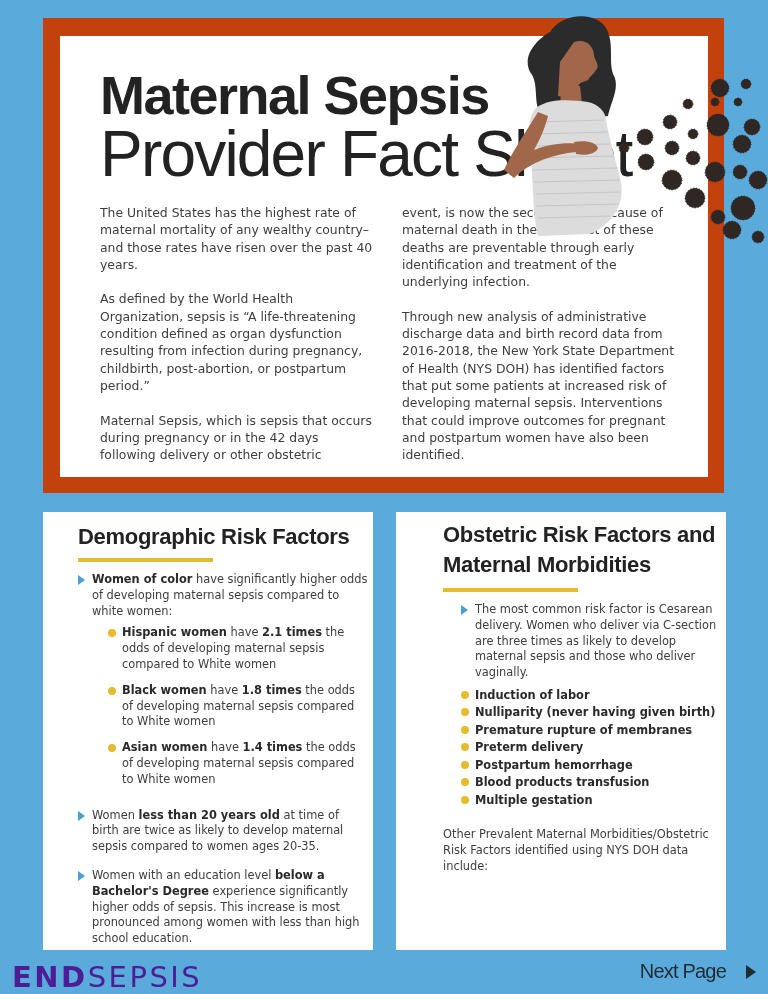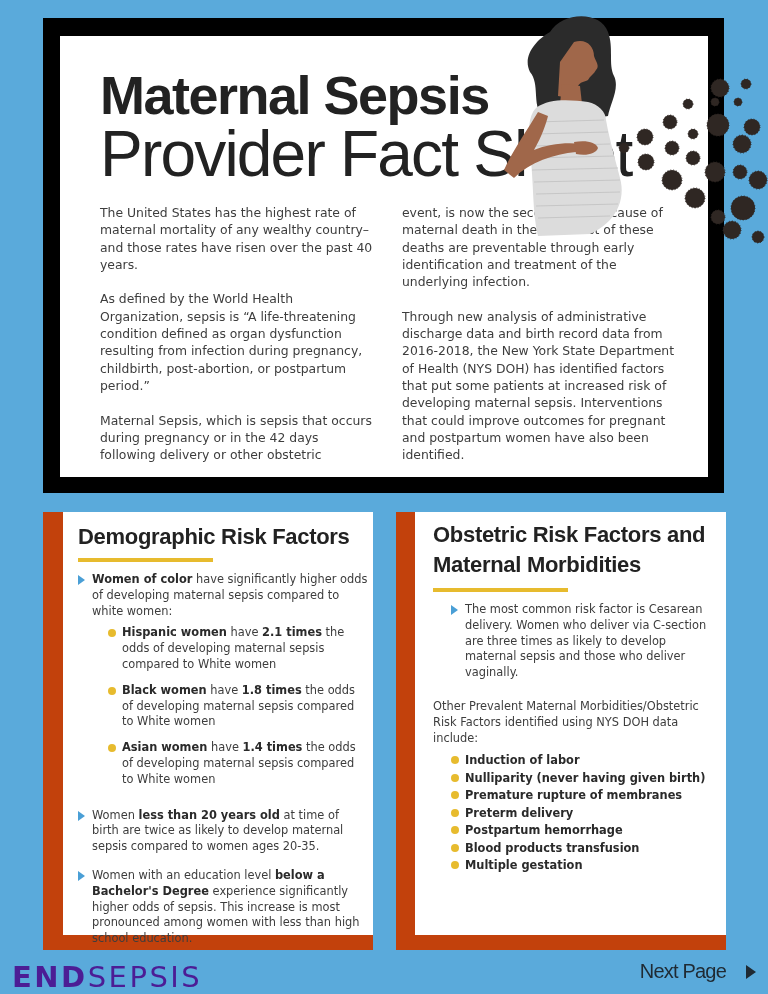--- a/index.html
+++ b/index.html
@@ -1,27 +1,27 @@
 <!DOCTYPE html>
 <html><head>
 <meta charset="utf-8">
 <style>
   html,body{margin:0;padding:0;}
   body{width:768px;height:994px;background:#5aaadb;position:relative;overflow:hidden;font-family:"DejaVu Sans","Liberation Sans",sans-serif;color:#3a3a3a;}
-  .top-frame{position:absolute;left:43px;top:18px;width:681px;height:475px;background:#000000;}
+  .top-frame{position:absolute;left:43px;top:18px;width:681px;height:475px;background:#c2410c;}
   .top-inner{position:absolute;left:17px;top:18px;width:648px;height:441px;background:#fff;}
   .title{position:absolute;left:40px;top:30px;font-family:"Liberation Sans",sans-serif;color:#222;letter-spacing:-1.5px;}
   .title .l1{font-size:54px;font-weight:bold;line-height:58px;display:block;}
   .title .l2{font-size:64px;font-weight:normal;line-height:60px;display:block;letter-spacing:-1.8px;}
   .intro-col{position:absolute;top:168px;width:275px;font-size:12.4px;line-height:17.3px;color:#3d3d3d;font-weight:500;}
   .intro-col p{margin:0 0 17.3px 0;}
   .col1{left:40px;}
   .col2{left:342px;}
   .illus{position:absolute;left:490px;top:12px;width:278px;height:232px;}
-  .card{position:absolute;background:#c2410c;}
+  .card{position:absolute;background:#ffffff;}
   .card-inner{position:absolute;background:#fff;}
   .card-left{left:43px;top:512px;width:330px;height:438px;}
   .card-left .card-inner{left:20px;top:0;width:310px;height:423px;}
   .card-right{left:396px;top:512px;width:330px;height:438px;}
   .card-right .card-inner{left:19px;top:0;width:311px;height:423px;}
   .card-title{font-family:"Liberation Sans",sans-serif;font-weight:bold;color:#222;font-size:22px;line-height:30px;letter-spacing:-0.3px;margin:0;}
   .underline{height:4px;width:135px;background:#e7bb2e;}
   .tri-item{position:relative;padding-left:14px;font-size:11.4px;line-height:15.8px;color:#3d3d3d;margin-top:8px;}
   .tri-item .tri{position:absolute;left:0;top:3px;width:0;height:0;border-top:5px solid transparent;border-bottom:5px solid transparent;border-left:7px solid #4a9fd6;}
   .dot-item{position:relative;padding-left:14px;font-size:11.4px;line-height:15.8px;color:#3d3d3d;}
@@ -136,40 +136,40 @@
       <div class="tri-item" style="margin-top:13px;">
         <span class="tri"></span>
         <span>Women with an education level </span><b>below a Bachelor's Degree</b><span> experience significantly higher odds of sepsis. This increase is most pronounced among women with less than high school education.</span>
       </div>
     </div>
   </div>
 </div>
 
 <div class="card card-right">
   <div class="card-inner">
-    <div style="position:absolute;left:18px;top:8px;width:285px;">
+    <div style="position:absolute;left:28px;top:8px;width:285px;">
       <h2 class="card-title">
         <span>Obstetric Risk Factors and</span><br>
         <span>Maternal Morbidities</span>
       </h2>
       <div class="underline" style="margin-top:8px;margin-bottom:10px;"></div>
       <div class="tri-item" style="margin-left:18px;margin-top:4px;">
         <span class="tri"></span>
         <span>The most common risk factor is Cesarean delivery. Women who deliver via C-section are three times as likely to develop maternal sepsis and those who deliver vaginally.</span>
       </div>
-      <div style="font-size:11.4px;line-height:15.8px;color:#3d3d3d;margin-top:18px;">Other Prevalent Maternal Morbidities/Obstetric Risk Factors identified using NYS DOH data include:</div>
       <div style="margin-left:18px;margin-top:6px;">
         <div class="dot-item" style="line-height:17.5px;"><span class="dot"></span><b>Induction of labor</b></div>
         <div class="dot-item" style="line-height:17.5px;"><span class="dot"></span><b>Nulliparity (never having given birth)</b></div>
         <div class="dot-item" style="line-height:17.5px;"><span class="dot"></span><b>Premature rupture of membranes</b></div>
         <div class="dot-item" style="line-height:17.5px;"><span class="dot"></span><b>Preterm delivery</b></div>
         <div class="dot-item" style="line-height:17.5px;"><span class="dot"></span><b>Postpartum hemorrhage</b></div>
         <div class="dot-item" style="line-height:17.5px;"><span class="dot"></span><b>Blood products transfusion</b></div>
         <div class="dot-item" style="line-height:17.5px;"><span class="dot"></span><b>Multiple gestation</b></div>
       </div>
+      <div style="font-size:11.4px;line-height:15.8px;color:#3d3d3d;margin-top:18px;">Other Prevalent Maternal Morbidities/Obstetric Risk Factors identified using NYS DOH data include:</div>
     </div>
   </div>
 </div>
 
 <div class="footer-logo">
   <span class="bold">END</span><span>SEPSIS</span>
 </div>
 
 <div class="next-page">
   <span>Next Page</span>

